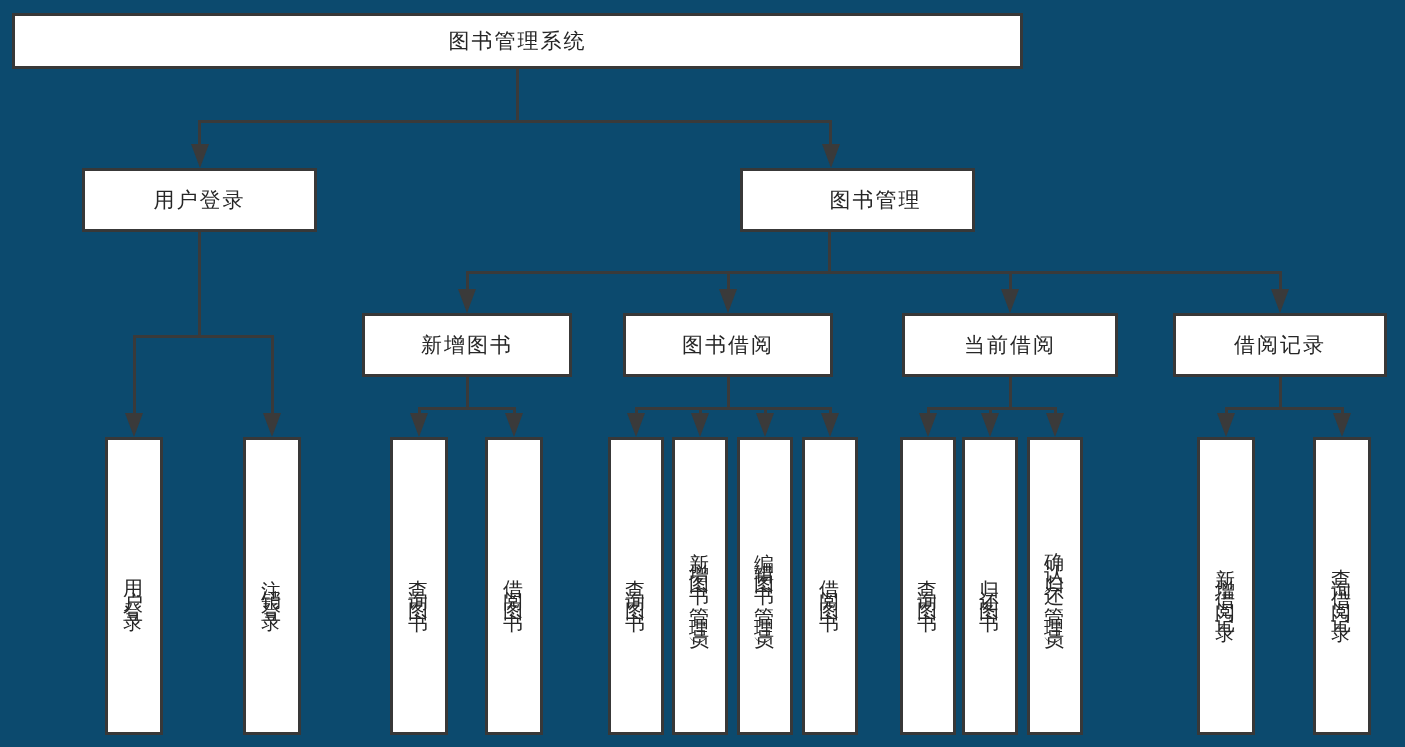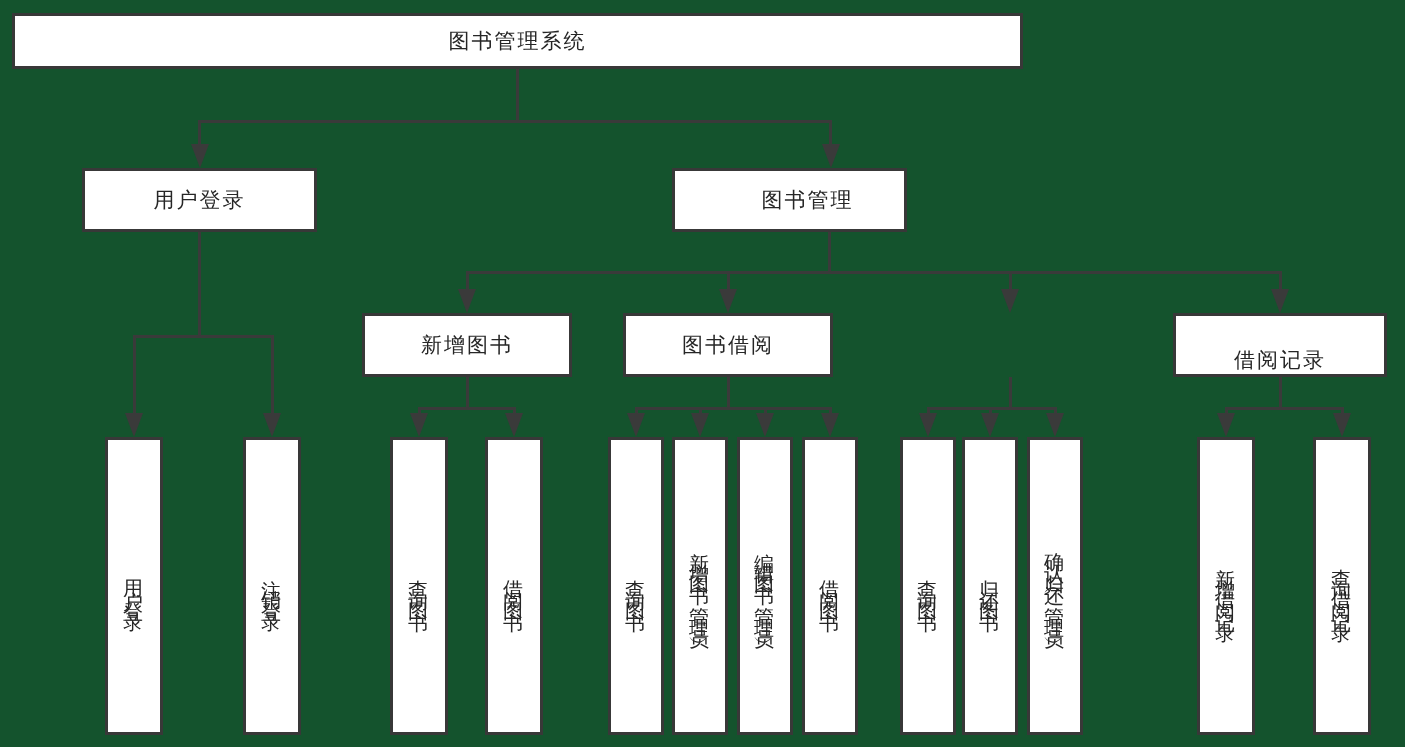--- a/index.html
+++ b/index.html
@@ -1,20 +1,20 @@
 <!DOCTYPE html>
 <html lang="zh"><head>
 <meta charset="utf-8">
 <style>
   html, body { margin: 0; padding: 0; background: #ffffff; }
   .stage {
     position: relative;
     width: 1405px;
     height: 747px;
-    background: #14532d;
+    background: #0c4a6e;
     overflow: hidden;
     font-family: "Liberation Sans", sans-serif;
     color: #262626;
   }
   .box {
     position: absolute;
     box-sizing: border-box;
     background: #ffffff;
     border: 3px solid #383838;
     display: flex;
@@ -59,31 +59,34 @@
 
 <div class="stage">
 
   <div class="box root-box">
     <span class="lbl">图书管理系统</span>
   </div>
 
   <div class="box lvl2" style="left:82px;">
     <span class="lbl">用户登录</span>
   </div>
-  <div class="box lvl2" style="left:672px;padding-left:36px;">
+  <div class="box lvl2" style="left:740px;padding-left:36px;">
     <span class="lbl">图书管理</span>
   </div>
 
   <div class="box lvl3" style="left:362px;width:210px;">
     <span class="lbl">新增图书</span>
   </div>
   <div class="box lvl3" style="left:623px;width:210px;align-items:center;">
     <span class="lbl">图书借阅</span>
   </div>
-  <div class="box lvl3" style="left:1173px;width:214px;align-items:flex-end;">
+  <div class="box lvl3" style="left:902px;width:216px;">
+    <span class="lbl">当前借阅</span>
+  </div>
+  <div class="box lvl3" style="left:1173px;width:214px;">
     <span class="lbl">借阅记录</span>
   </div>
 
   <div class="box vbox" style="left:105px;width:58px;">
     <span class="lbl">用户登录</span>
   </div>
   <div class="box vbox" style="left:243px;width:58px;">
     <span class="lbl">注销登录</span>
   </div>
   <div class="box vbox" style="left:390px;width:58px;">

